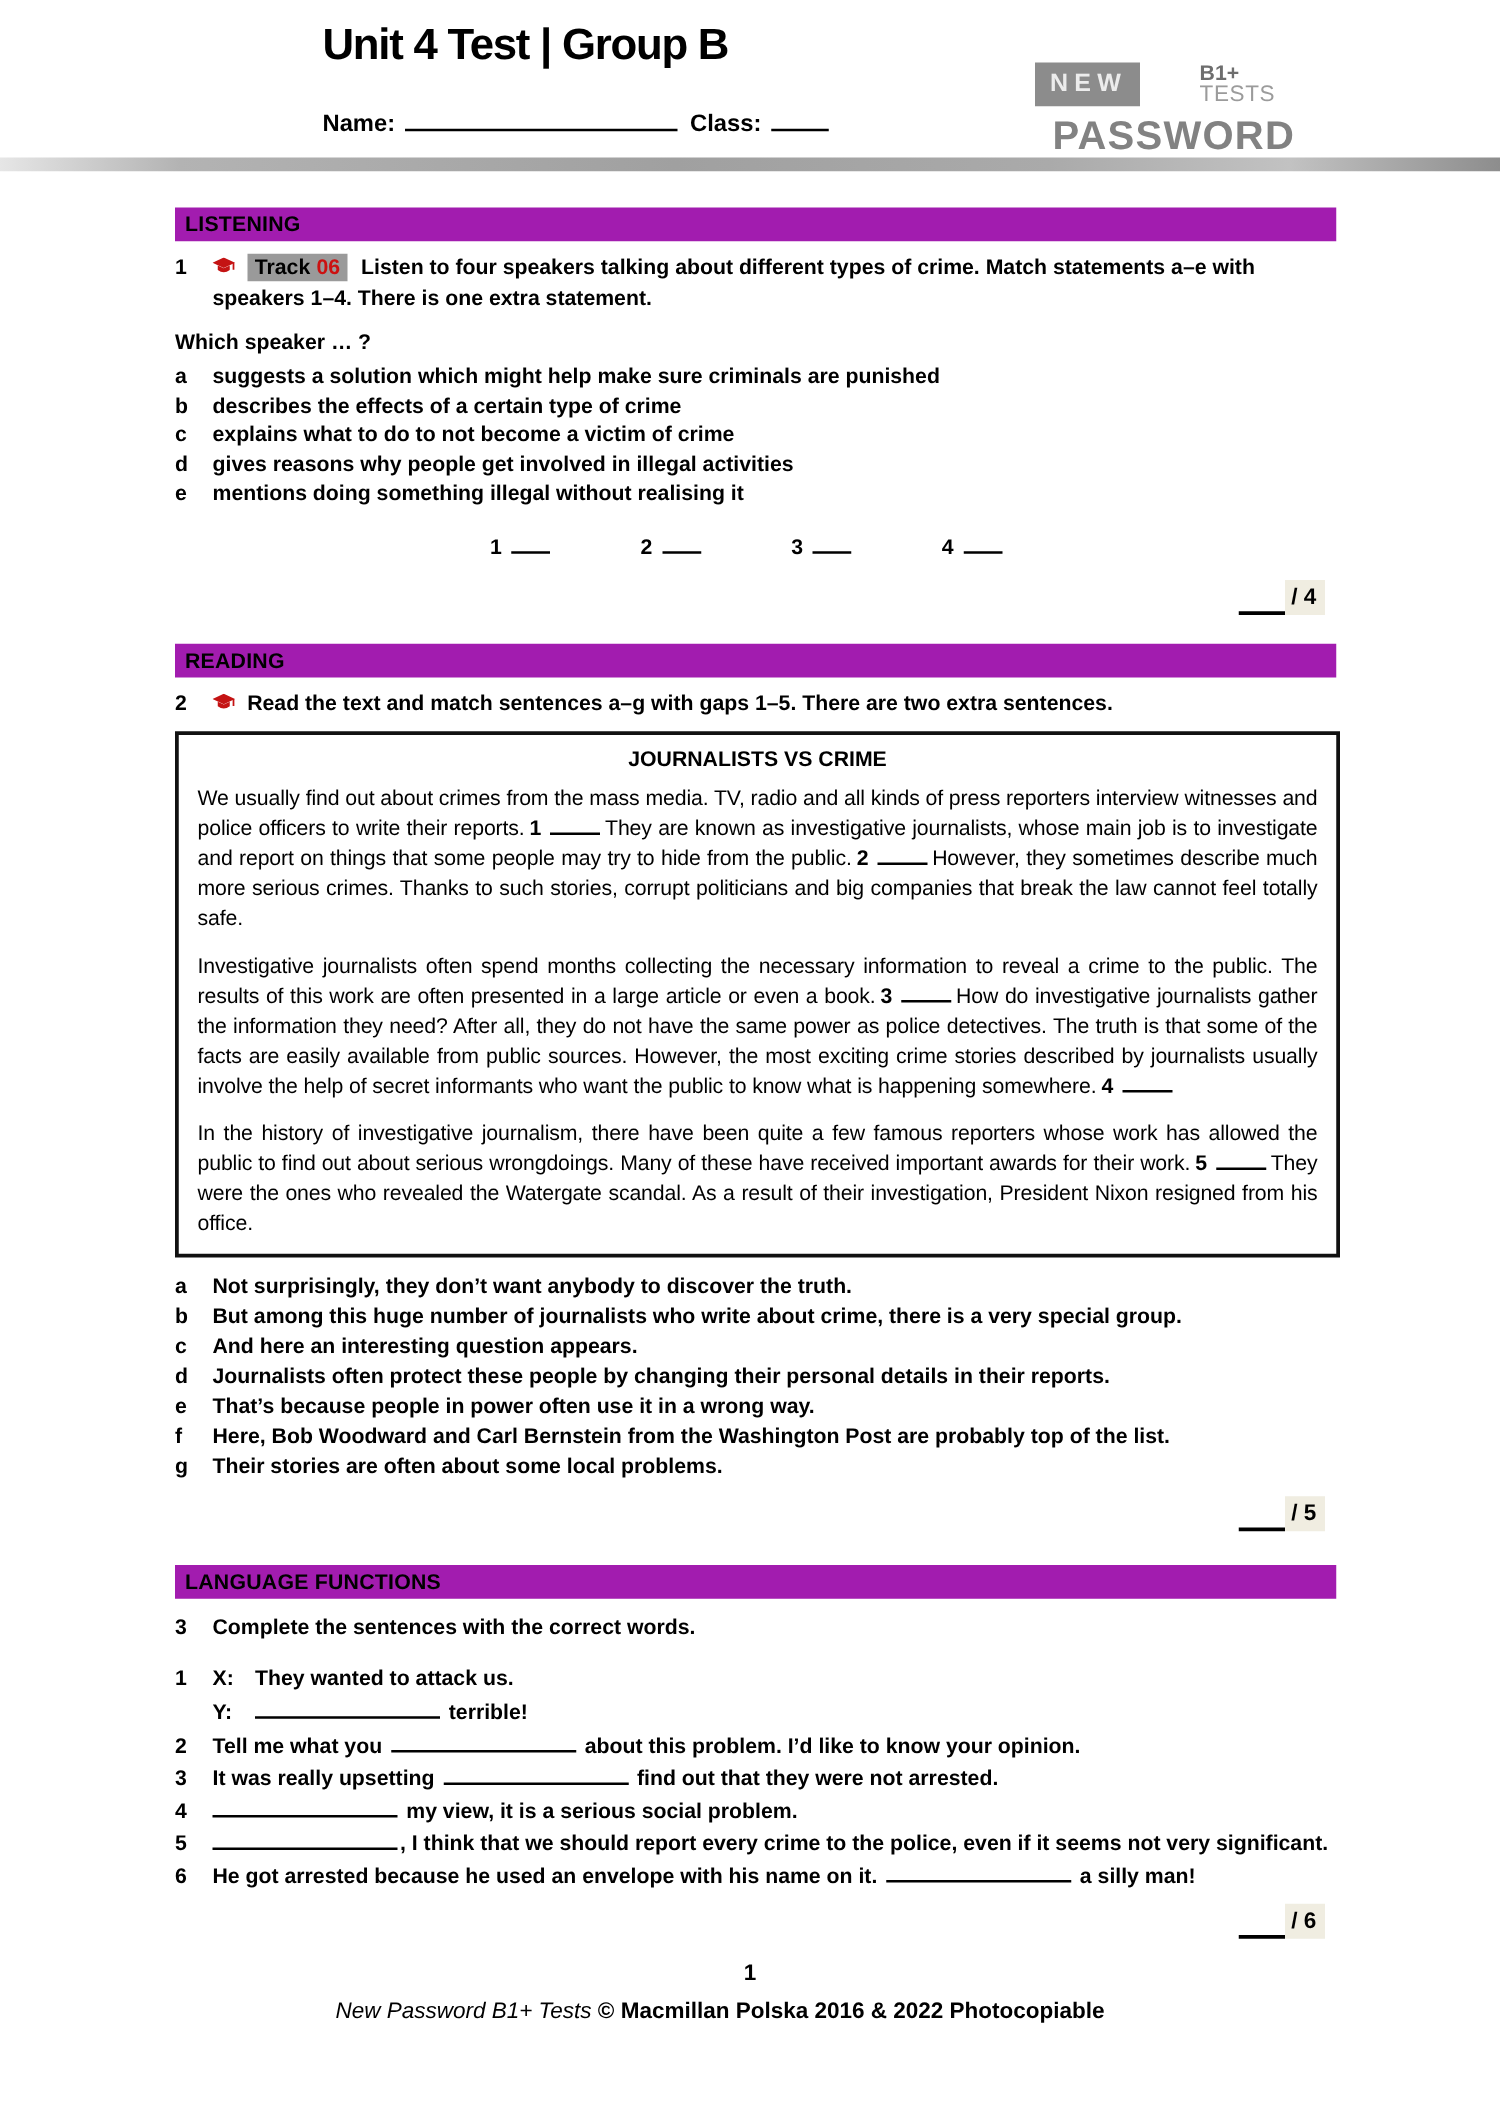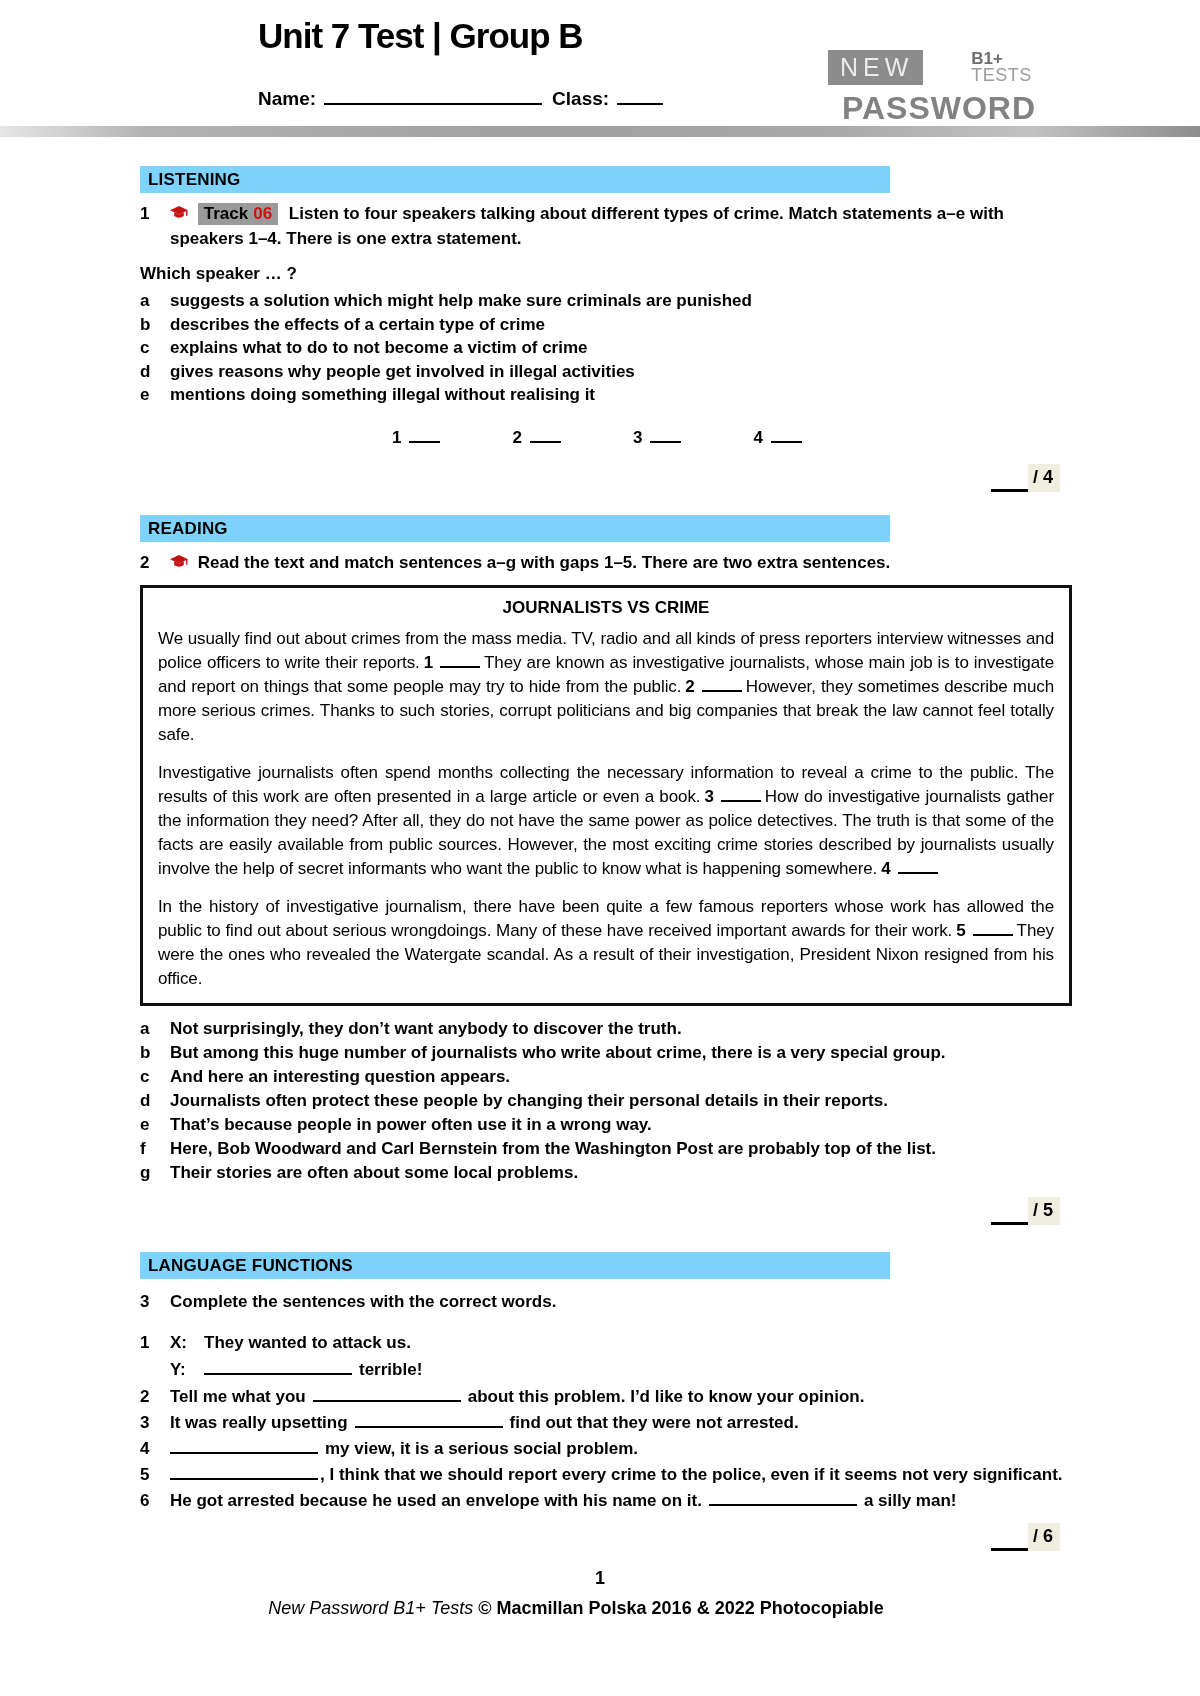--- a/index.html
+++ b/index.html
@@ -9,32 +9,32 @@
   }
   .hdr-title { position:absolute; left:258px; top:16px; font-size:35px; font-weight:bold; letter-spacing:-1px; }
   .name-line { position:absolute; left:258px; top:88px; font-size:19px; font-weight:bold; white-space:nowrap; }
   .blank { display:inline-block; border-bottom:2px solid #000; height:15px; vertical-align:baseline; }
   .name-blank { width:218px; margin:0 10px 0 8px; }
   .class-blank { width:46px; margin-left:8px; }
 
   
   .logo { position:absolute; left:828px; top:50px; }
   .logo-top { display:flex; align-items:flex-start; gap:48px; }
-  .logo-new-box { background:#8c8c8c; color:#ececec; font-size:25px; font-weight:400; letter-spacing:5px; padding:3px 10px 4px 12px; line-height:28px; }
+  .logo-new-box { background:#8c8c8c; color:#ececec; font-size:20px; font-weight:700; letter-spacing:5px; padding:3px 10px 4px 12px; line-height:28px; }
   .logo-level { line-height:17px; }
   .logo-b1 { font-size:17px; font-weight:bold; color:#6e6e6e; }
   .logo-tests { font-size:18px; color:#9b9b9b; letter-spacing:0.5px; }
   .logo-brand { font-size:32px; font-weight:bold; color:#828282; letter-spacing:1px; margin:5px 0 0 14px; }
 
   .grad-bar { position:absolute; left:0; top:126px; width:1200px; height:11px;
     background:linear-gradient(90deg,#e6e6e6 0%,#b3b3b3 12%,#a0a0a0 45%,#aaaaaa 70%,#c2c2c2 86%,#8d8d8d 100%); }
 
   .content { position:absolute; left:140px; top:166px; width:932px; font-size:17px; }
 
-  .section-bar { width:750px; box-sizing:border-box; background:#7dd3fc; padding:4px 8px 3px 8px;
+  .section-bar { width:929px; box-sizing:border-box; background:#a21caf; padding:4px 8px 3px 8px;
     font-size:17px; font-weight:bold; letter-spacing:0.2px; }
 
   .task-row { position:relative; padding-left:30px; margin-top:9px; font-weight:bold; line-height:24px; }
   .task-num { position:absolute; left:0; top:0; }
   .cap-icon { display:inline-block; vertical-align:-1px; margin-right:5px; }
   .track-chip { background:#9a9a9a; padding:1px 6px 2px 6px; margin-right:6px; white-space:nowrap; }
   .track-word { color:#000000; font-weight:bold; }
   .track-num { color:#cc1111; font-weight:bold; margin-left:5px; }
 
   .question-line { margin-top:13px; font-weight:bold; }
@@ -72,21 +72,21 @@
   .lf-num { position:absolute; left:0; top:0; }
 
   .page-num { position:absolute; left:0; top:1568px; width:1200px; text-align:center; font-size:18px; font-weight:bold; }
   .footer-credit { position:absolute; left:0; top:1598px; width:1152px; text-align:center; font-size:18px; }
   .footer-credit .it { font-style:italic; font-weight:normal; }
   .footer-credit .rest { font-weight:bold; }
 </style>
 </head>
 <body>
 
-<div class="hdr-title">Unit 7 Test | Group B</div>
+<div class="hdr-title">Unit 4 Test | Group B</div>
 
 <div class="name-line">
   <span>Name:</span><span class="blank name-blank"></span><span>Class:</span><span class="blank class-blank"></span>
 </div>
 
 <div class="logo">
   <div class="logo-top">
     <span class="logo-new-box">NEW</span>
     <span class="logo-level">
       <div class="logo-b1">B1+</div>

